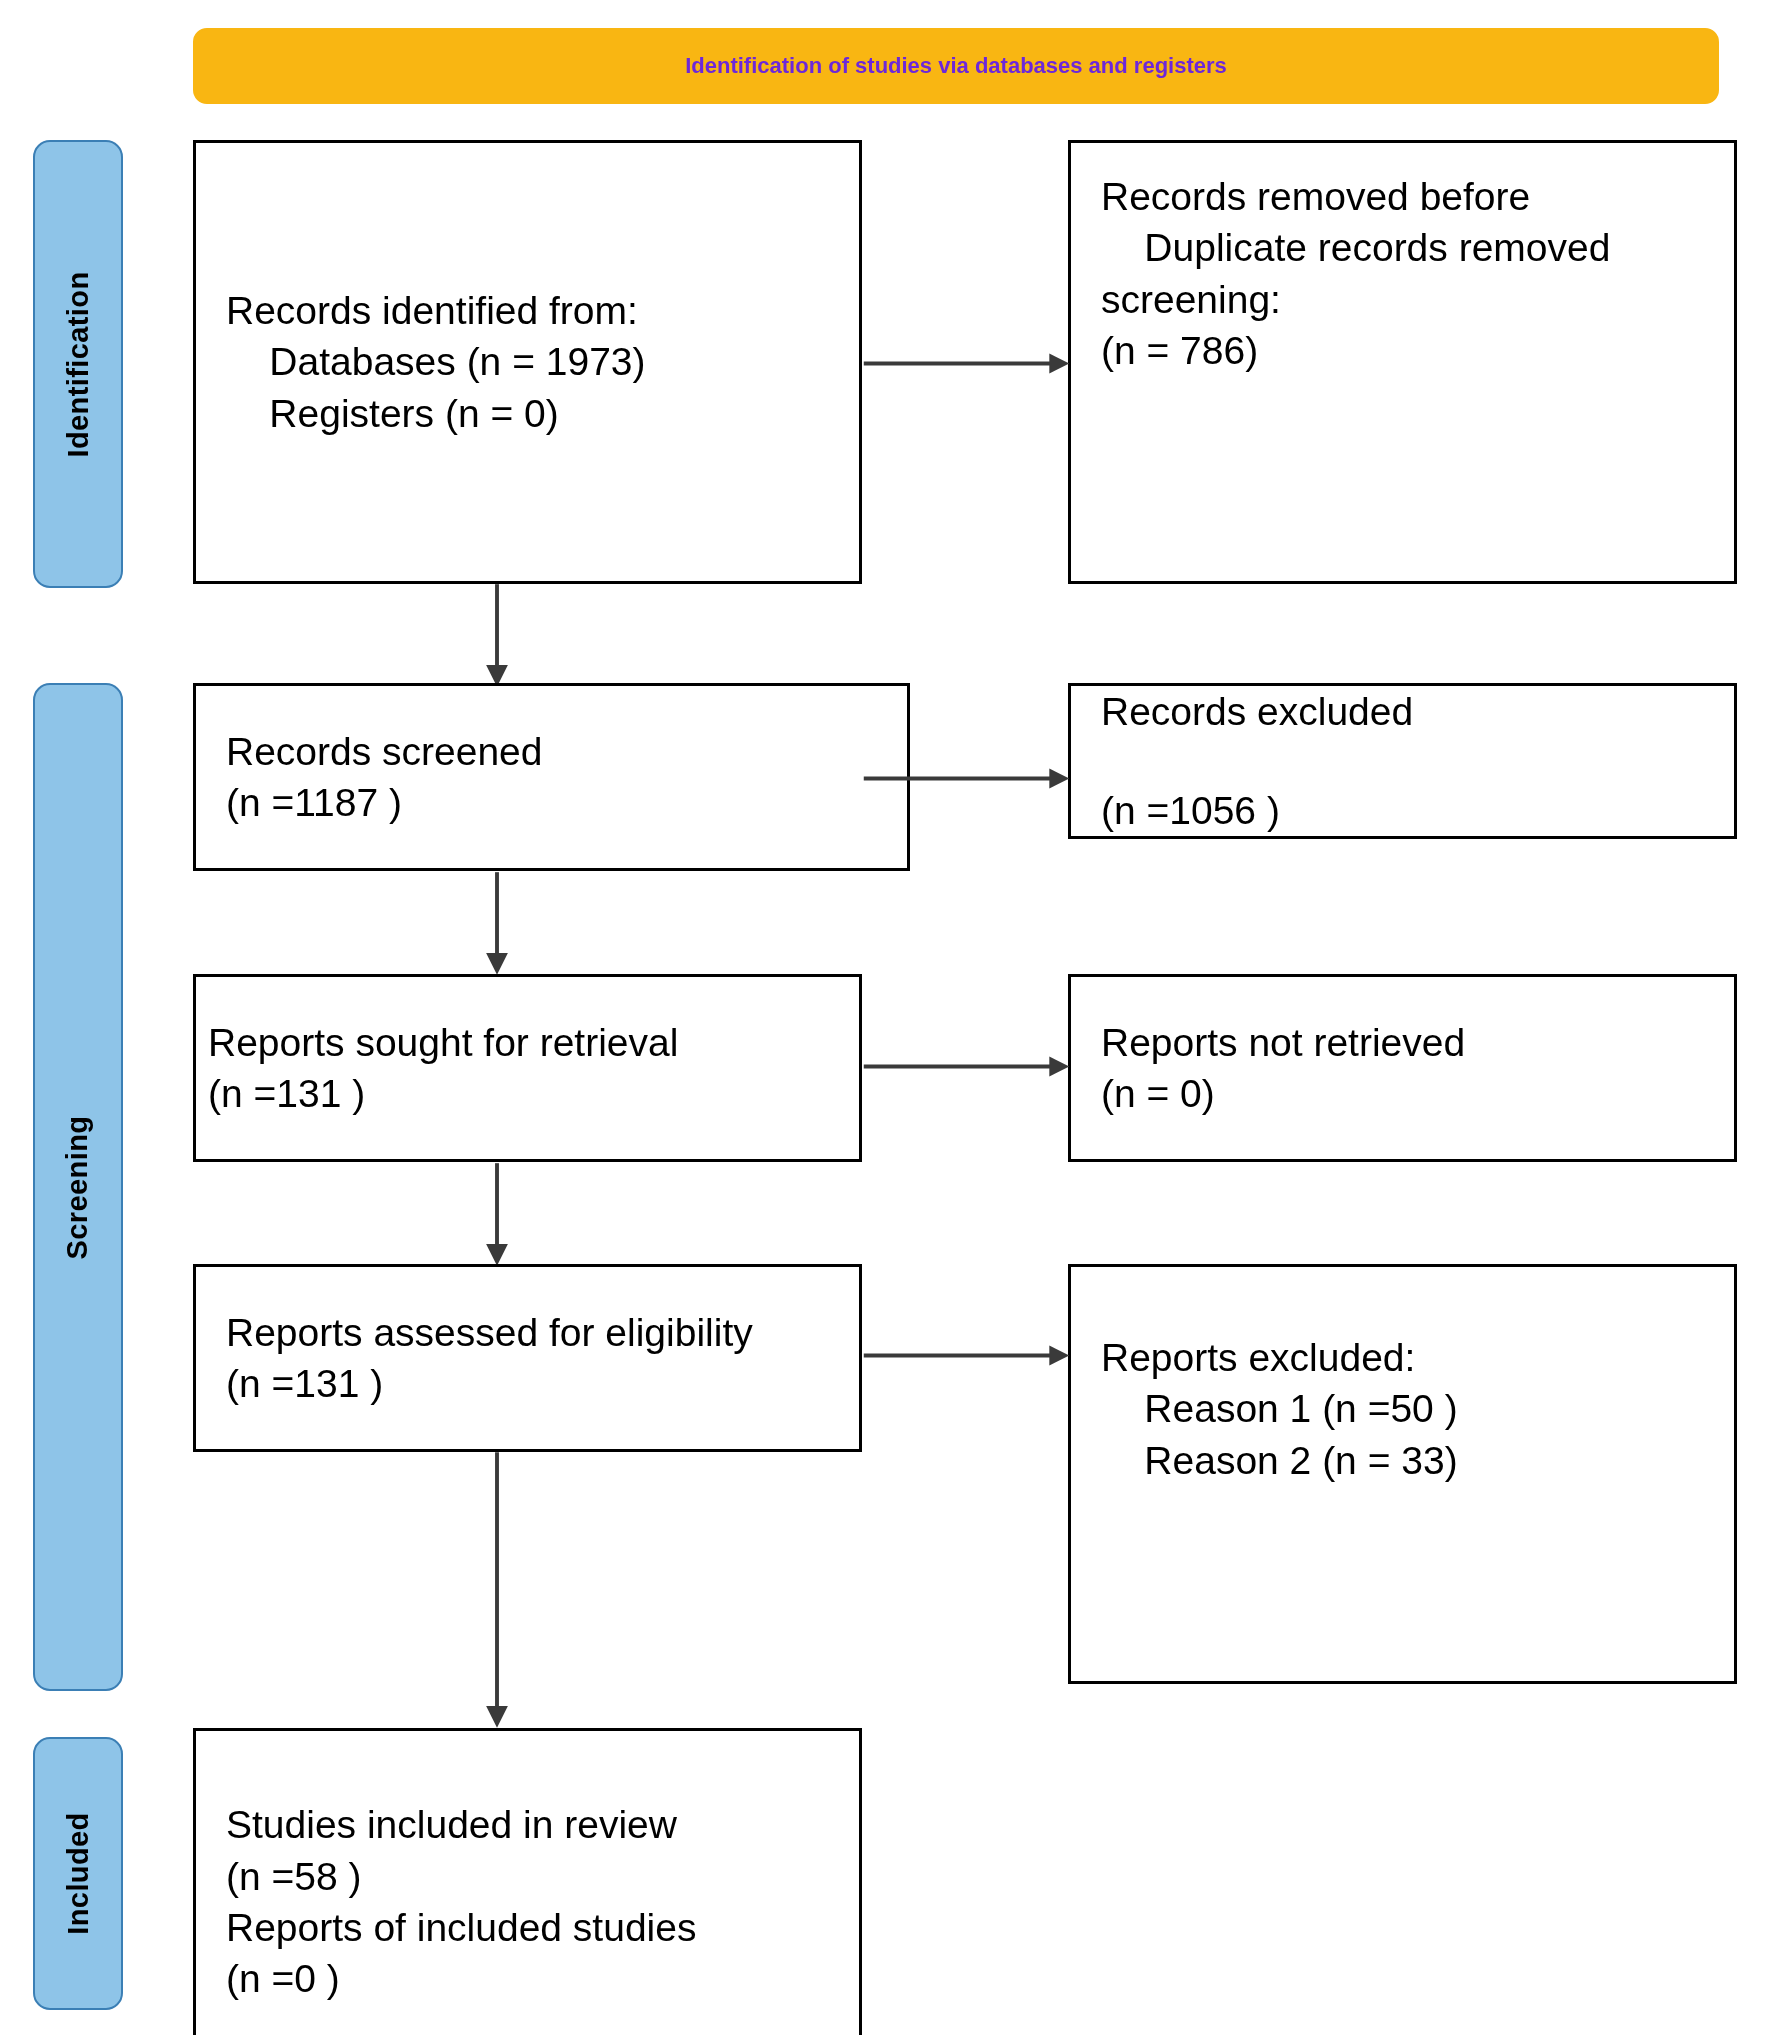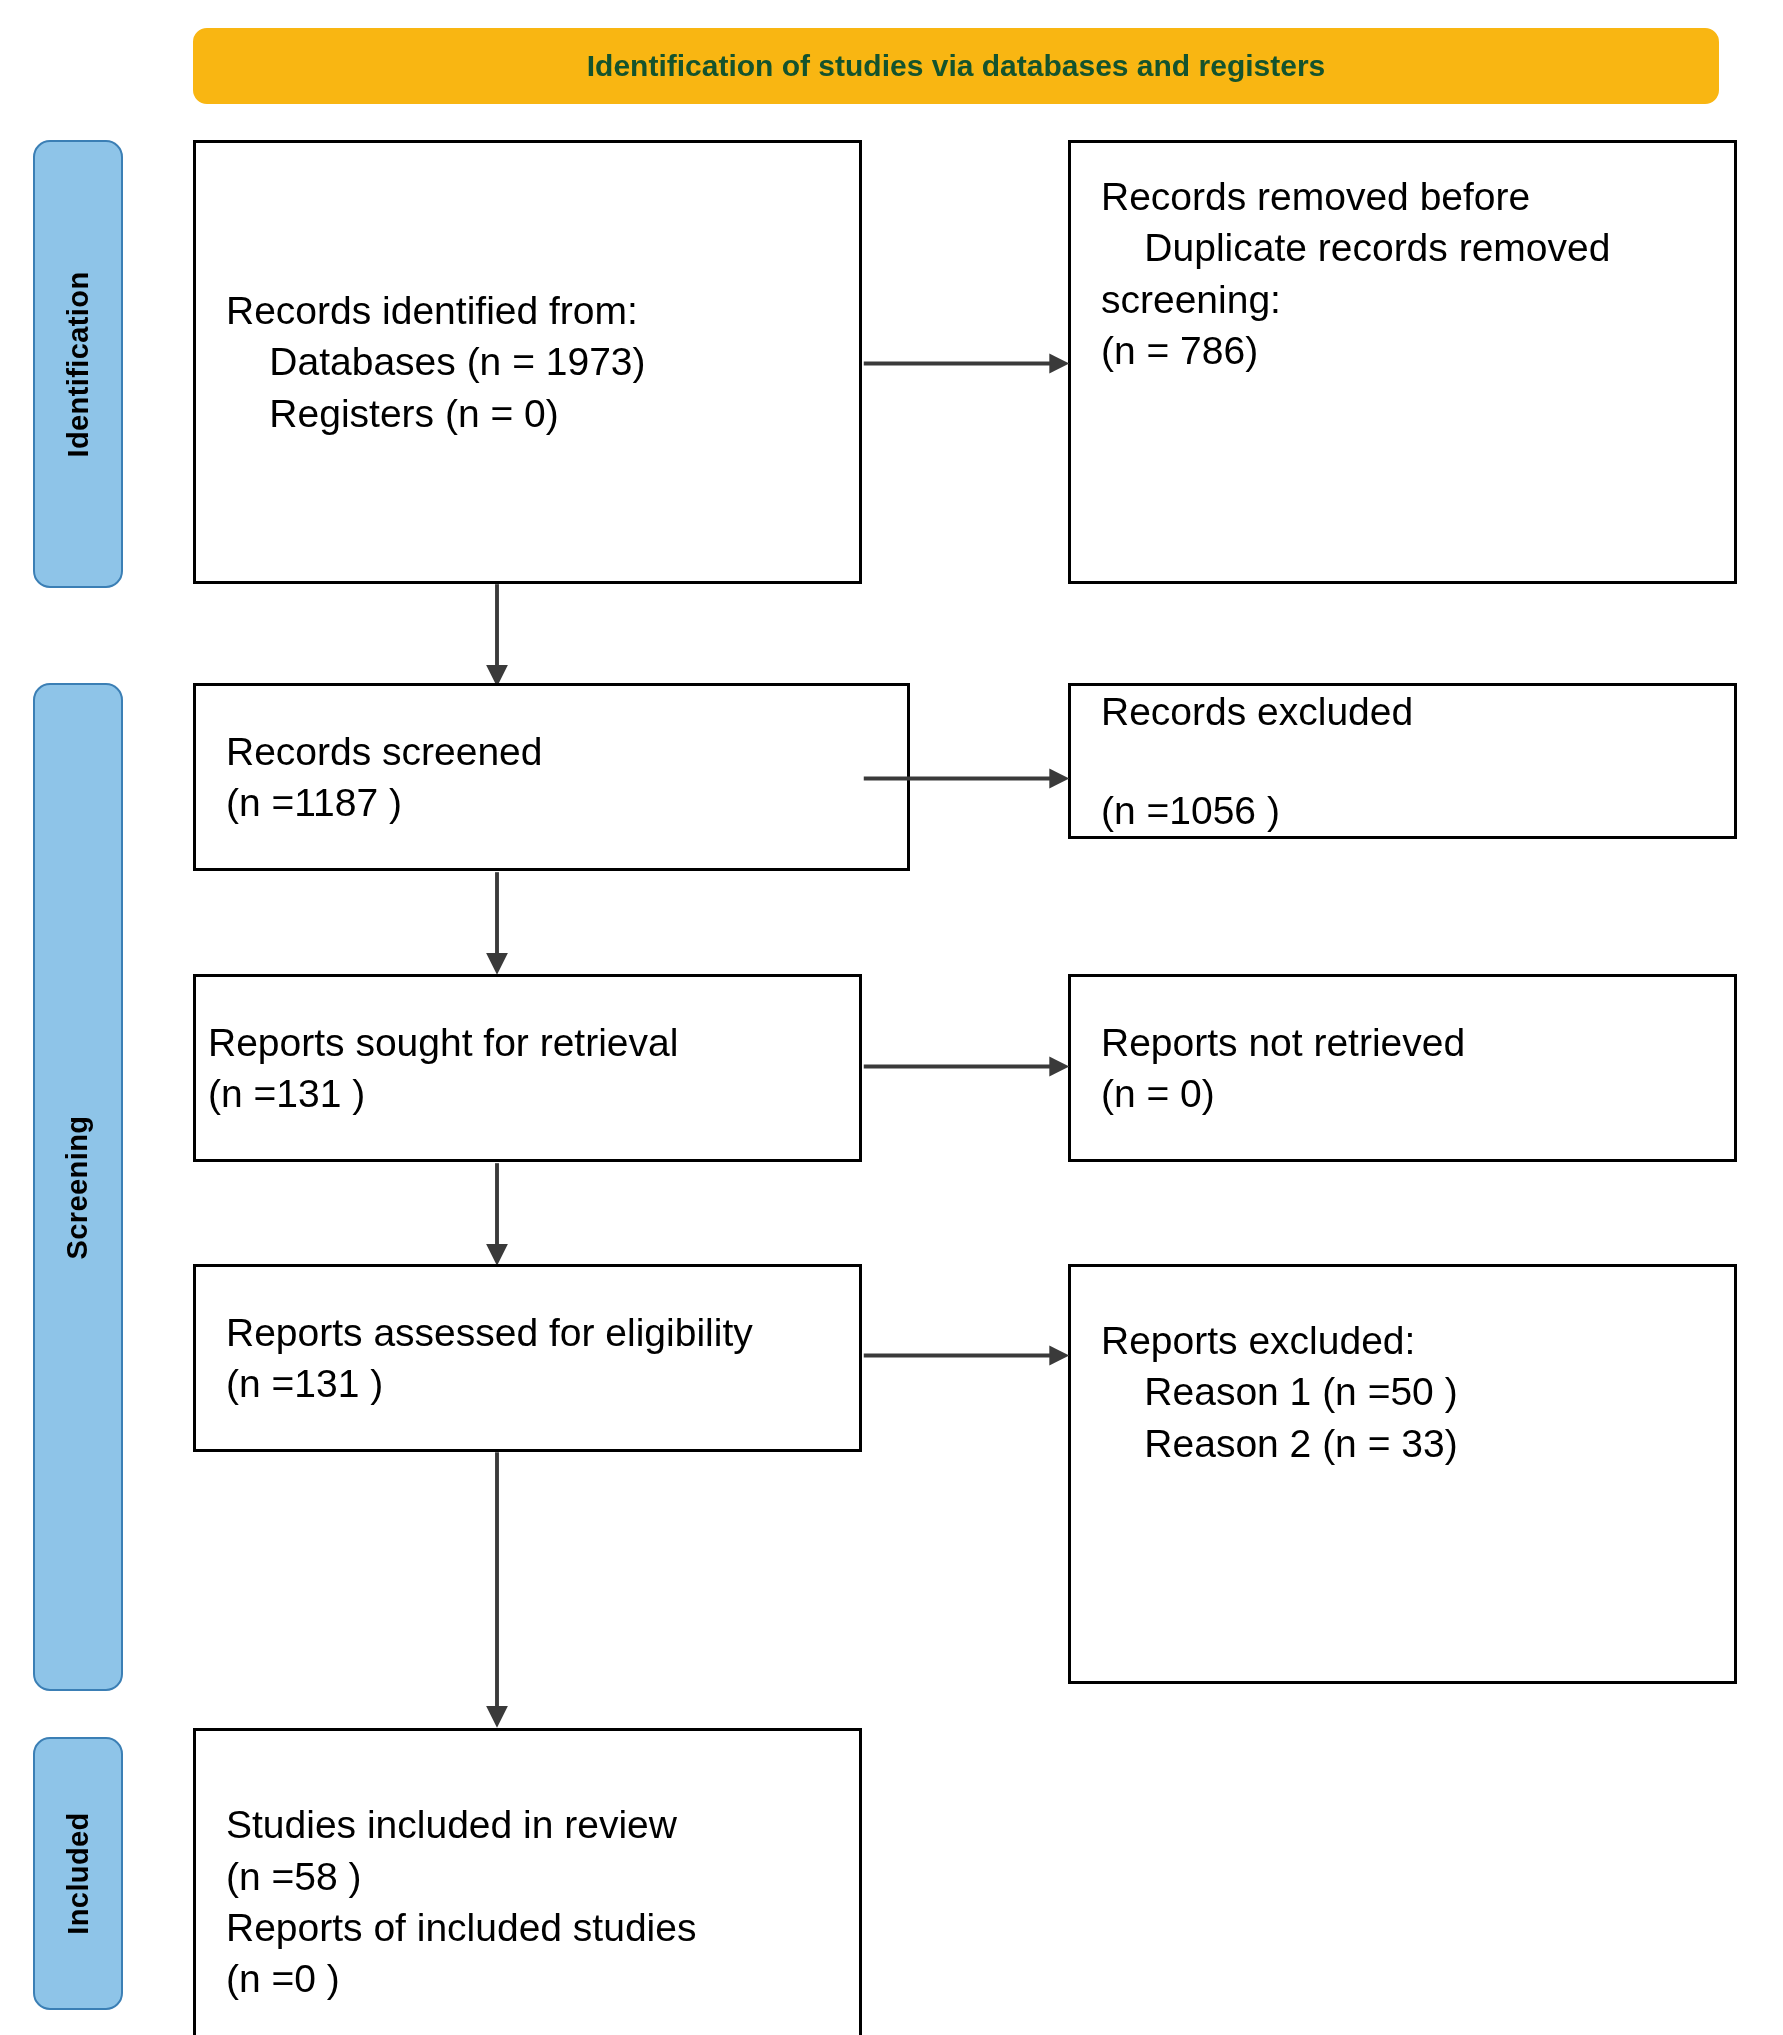--- a/index.html
+++ b/index.html
@@ -21,22 +21,22 @@
 
   .banner {
     position: absolute;
     background: #f9b612;
     border: 2.3px solid #f9b612;
     border-radius: 14px;
     display: flex;
     align-items: center;
     justify-content: center;
     font-weight: bold;
-    font-size: 30px;
-    color: #14532d;
+    font-size: 22px;
+    color: #6d28d9;
     text-align: center;
   }
 
   .stage {
     position: absolute;
     background: #8ec4e8;
     border: 2.3px solid #3b7fb5;
     border-radius: 17px;
     display: flex;
     align-items: center;
@@ -175,21 +175,21 @@
       <line x1="18" y1="0" x2="18" y2="110" stroke="#3a3a3a" stroke-width="5"></line>
       <polygon points="18,132 4,104 32,104" fill="#3a3a3a"></polygon>
     </svg>
   </div>
 
   <div class="box" style="left:193px; top:1264px; width:669px; height:188px;">
     <div class="line">Reports assessed for eligibility</div>
     <div class="line">(n =131 )</div>
   </div>
 
-  <div class="box aligntop" style="left:1068px; top:1264px; width:669px; height:420px; padding-top:48px;">
+  <div class="box aligntop" style="left:1068px; top:1264px; width:669px; height:420px; padding-top:65px;">
     <div class="line">Reports excluded:</div>
     <div class="line">    Reason 1 (n =50 )</div>
     <div class="line">    Reason 2 (n = 33)</div>
   </div>
 
   <div class="arrow" style="left:862px; top:1344px; width:209px; height:23px;">
     <svg width="209" height="23" viewBox="0 0 268 30">
       <line x1="0" y1="15" x2="248" y2="15" stroke="#3a3a3a" stroke-width="5"></line>
       <polygon points="268,15 242,2 242,28" fill="#3a3a3a"></polygon>
     </svg>

